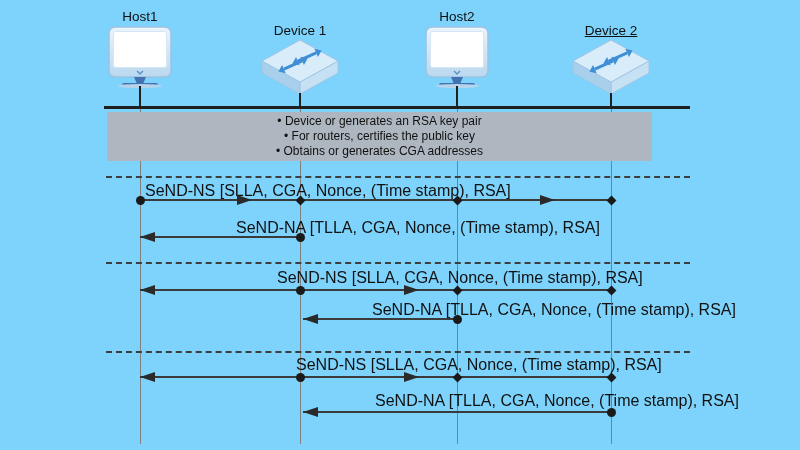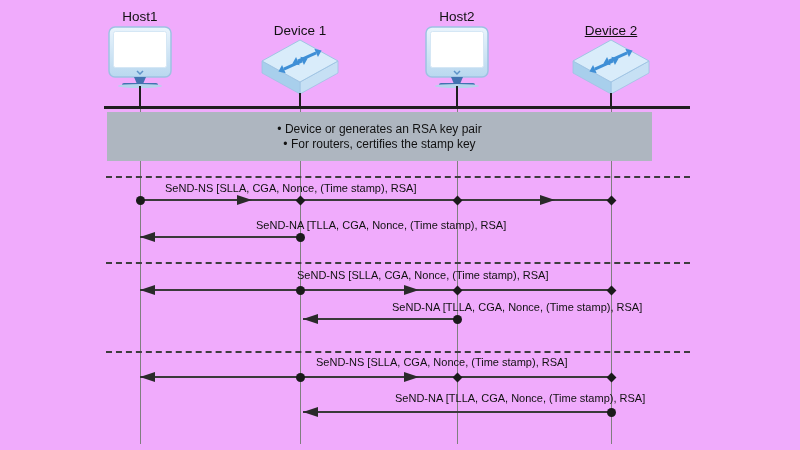--- a/index.html
+++ b/index.html
@@ -1,35 +1,35 @@
 <!DOCTYPE html>
 <html><head>
 <meta charset="utf-8">
 <style>
   html,body{margin:0;padding:0;background:#fff;}
   #stage{
-    position:relative;width:800px;height:450px;background:#f0abfc;
+    position:relative;width:800px;height:450px;background:#7dd3fc;
     font-family:"Liberation Sans","DejaVu Sans",sans-serif;overflow:hidden;
   }
   .nlabel{position:absolute;transform:translateX(-50%);font-size:13.5px;color:#111;white-space:nowrap;}
   .lifeline{position:absolute;width:1px;background:#7f7f7f;}
   .stub{position:absolute;width:2px;background:#1f1f1f;}
   .bus{position:absolute;left:104px;top:106px;width:586px;height:3px;background:#1f1f1f;}
   .init-box{
     position:absolute;left:107px;top:112px;width:545px;height:49px;background:#aeb6c0;
     display:flex;flex-direction:column;justify-content:center;
   }
   .init-box .bullet{font-size:12px;line-height:15px;color:#111;text-align:center;}
   .sep{position:absolute;left:106px;width:584px;height:0;border-top:2px dashed #3d3d3d;}
   .ml{position:absolute;height:2px;background:#3a3a3a;}
   .dot{position:absolute;width:9px;height:9px;border-radius:50%;background:#1a1a1a;}
   .dia{position:absolute;width:7px;height:7px;background:#1a1a1a;transform:rotate(45deg);}
   .ahr{position:absolute;width:0;height:0;border-top:5px solid transparent;border-bottom:5px solid transparent;border-left:15px solid #2a2a2a;}
   .ahl{position:absolute;width:0;height:0;border-top:5px solid transparent;border-bottom:5px solid transparent;border-right:15px solid #2a2a2a;}
-  .msg{position:absolute;font-size:11px;color:#111;white-space:nowrap;margin-left:20px;}
+  .msg{position:absolute;font-size:16px;color:#111;white-space:nowrap;}
   .icon{position:absolute;}
 </style>
 </head>
 <body>
 
 <div id="stage">
 
   <div class="nlabel" style="left:140px;top:9px;">Host1</div>
   <div class="nlabel" style="left:300px;top:23px;">Device 1</div>
   <div class="nlabel" style="left:457px;top:9px;">Host2</div>
@@ -108,21 +108,22 @@
 
   <div class="bus"></div>
 
   <div class="lifeline" style="left:139.5px;top:109px;height:335px;"></div>
   <div class="lifeline" style="left:299.5px;top:109px;height:335px;"></div>
   <div class="lifeline" style="left:456.5px;top:109px;height:335px;"></div>
   <div class="lifeline" style="left:610.5px;top:109px;height:335px;"></div>
 
   <div class="init-box">
     <div class="bullet">• Device or generates an RSA key pair</div>
-    <div class="bullet">• For routers, certifies the stamp key</div>
+    <div class="bullet">• For routers, certifies the public key</div>
+    <div class="bullet">• Obtains or generates CGA addresses</div>
   </div>
 
   <div class="sep" style="top:176px;"></div>
   <div class="sep" style="top:262px;"></div>
   <div class="sep" style="top:351px;"></div>
 
   <div class="msg" style="left:145px;top:182px;">SeND-NS [SLLA, CGA, Nonce, (Time stamp), RSA]</div>
   <div class="ml" style="left:140px;top:199px;width:471px;"></div>
   <div class="dot" style="left:135.5px;top:195.5px;"></div>
   <div class="ahr" style="left:237px;top:195px;"></div>

